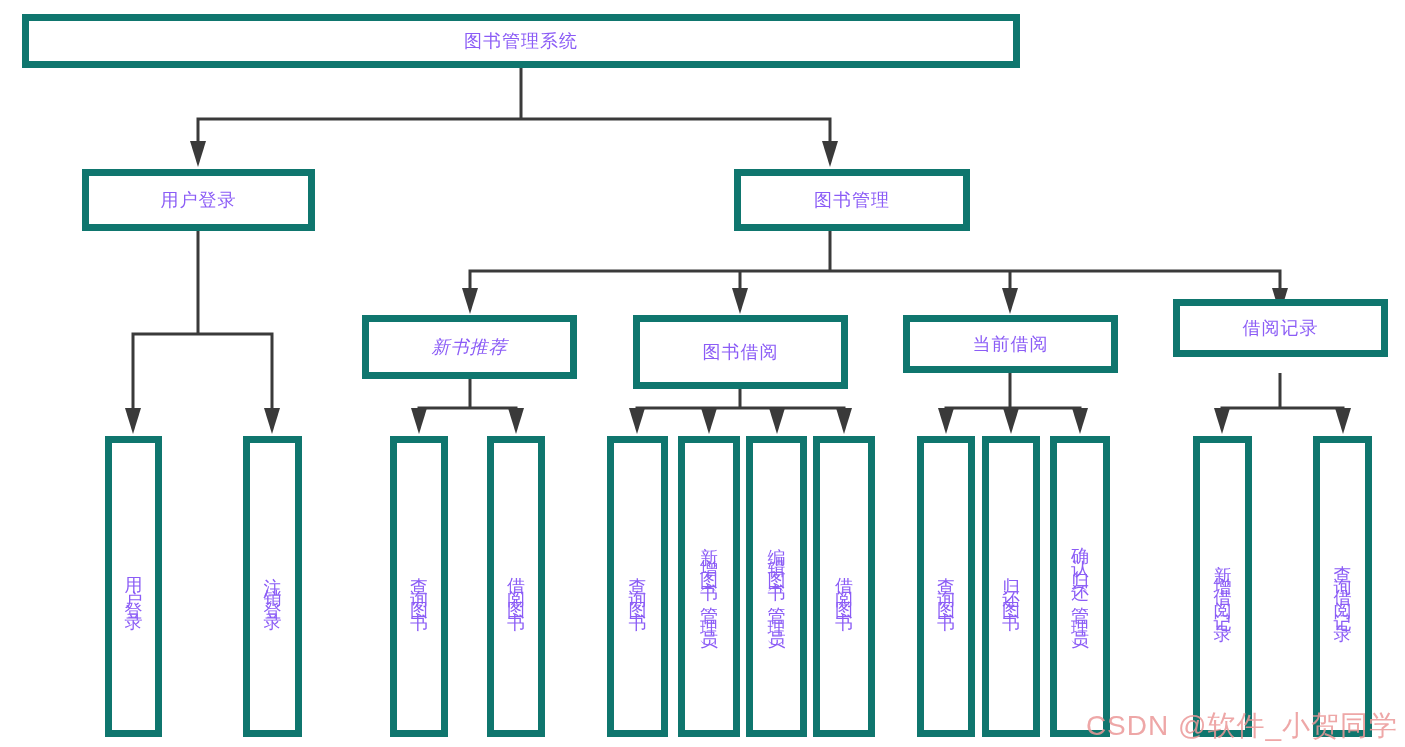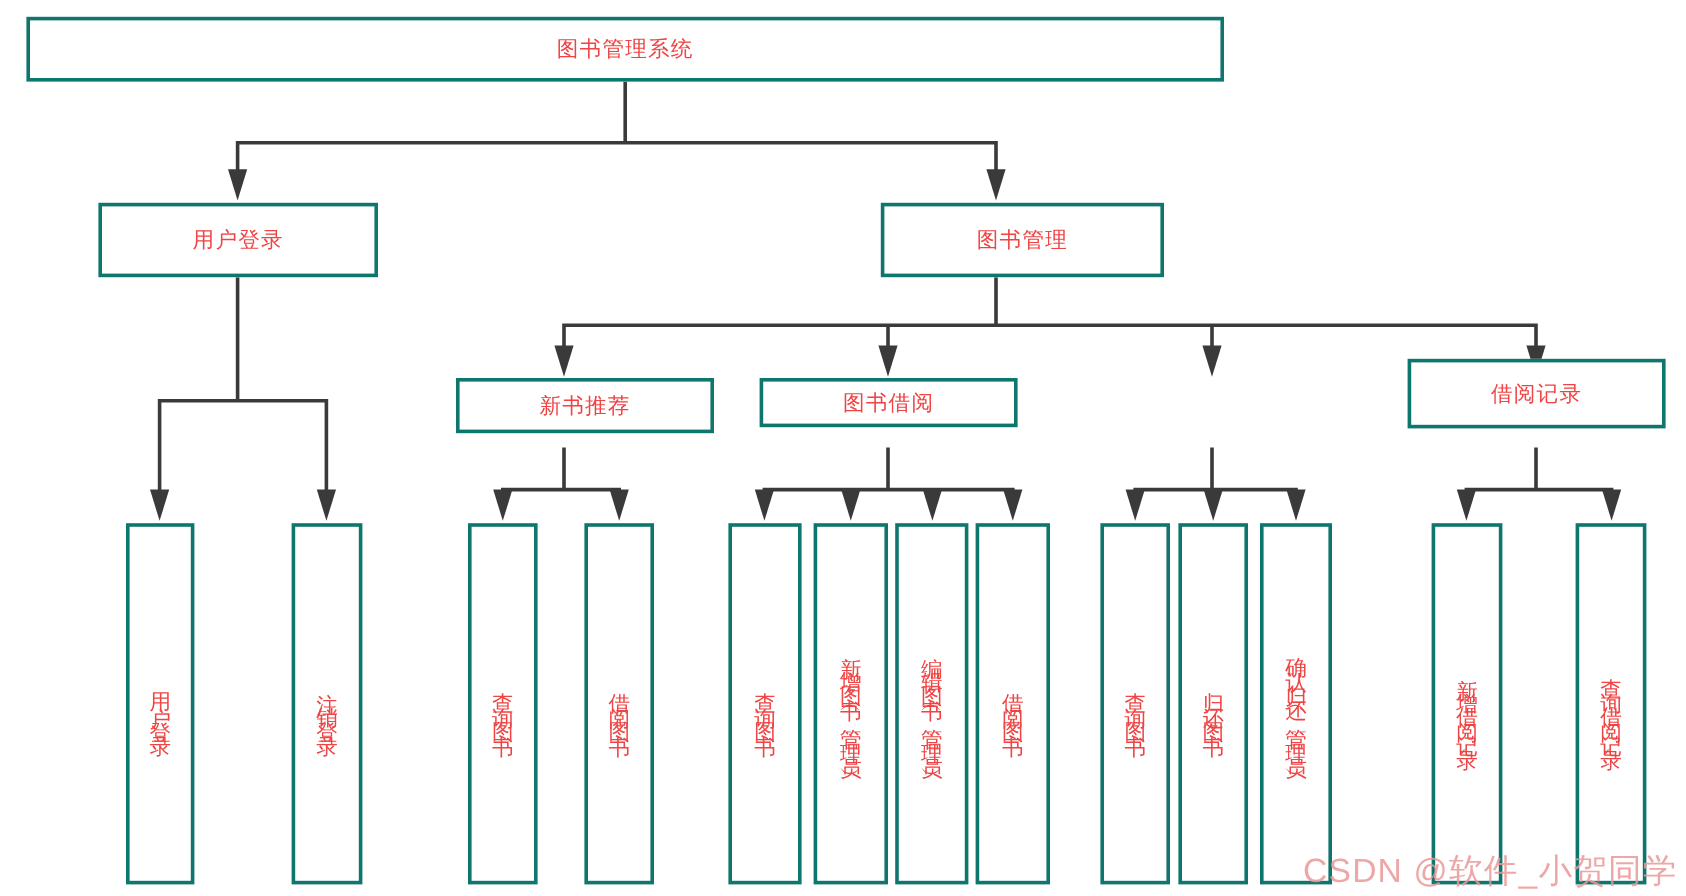--- a/index.html
+++ b/index.html
@@ -14,37 +14,37 @@
     overflow: hidden;
   }
   #stage { position: absolute; inset: 0; }
   svg.connectors { position: absolute; left: 0; top: 0; z-index: 1; }
   svg.connectors path { stroke: #3a3a3a; stroke-width: 3; fill: none; }
   svg.connectors polygon { fill: #3a3a3a; stroke: none; }
 
   .node {
     position: absolute;
     background: #ffffff;
-    border: 3px solid #0f766e;
+    border: 7px solid #0f766e;
     display: flex;
     align-items: center;
     justify-content: center;
     z-index: 2;
     font-size: 18px;
     letter-spacing: 1px;
-    color: #ef4444;
+    color: #8b5cf6;
     text-align: left;
   }
 
   
   .node.h-root  { left: 22px;  top: 14px;  width: 998px; height: 54px; }
   .node.h-lvl2a { left: 82px;  top: 169px; width: 233px; height: 62px; }
   .node.h-lvl2b { left: 712px; top: 169px; width: 236px; height: 62px; margin-left: 22px; }
-  .node.h-lvl3a { left: 380px; top: 315px; width: 215px; height: 46px; }
-  .node.h-lvl3b { left: 633px; top: 315px; width: 215px; height: 41px; }
+  .node.h-lvl3a { left: 362px; top: 315px; width: 215px; height: 64px; font-style: italic; }
+  .node.h-lvl3b { left: 633px; top: 315px; width: 215px; height: 74px; }
   .node.h-lvl3c { left: 903px; top: 315px; width: 215px; height: 58px; }
   .node.h-lvl3d { left: 1173px;top: 299px; width: 215px; height: 58px; }
 
   
   .node.leaf { top: 436px; height: 301px; }
   .node.leaf span {
     writing-mode: vertical-rl;
     text-orientation: mixed;
     font-size: 18px;
     letter-spacing: 12px;
@@ -127,20 +127,23 @@
   <div class="node h-lvl2b">
     <span>图书管理</span>
   </div>
 
   <div class="node h-lvl3a">
     <span>新书推荐</span>
   </div>
   <div class="node h-lvl3b">
     <span>图书借阅</span>
   </div>
+  <div class="node h-lvl3c">
+    <span>当前借阅</span>
+  </div>
   <div class="node h-lvl3d">
     <span>借阅记录</span>
   </div>
 
   <div class="node leaf ul1">
     <span>用户登录</span>
   </div>
   <div class="node leaf ul2">
     <span>注销登录</span>
   </div>

